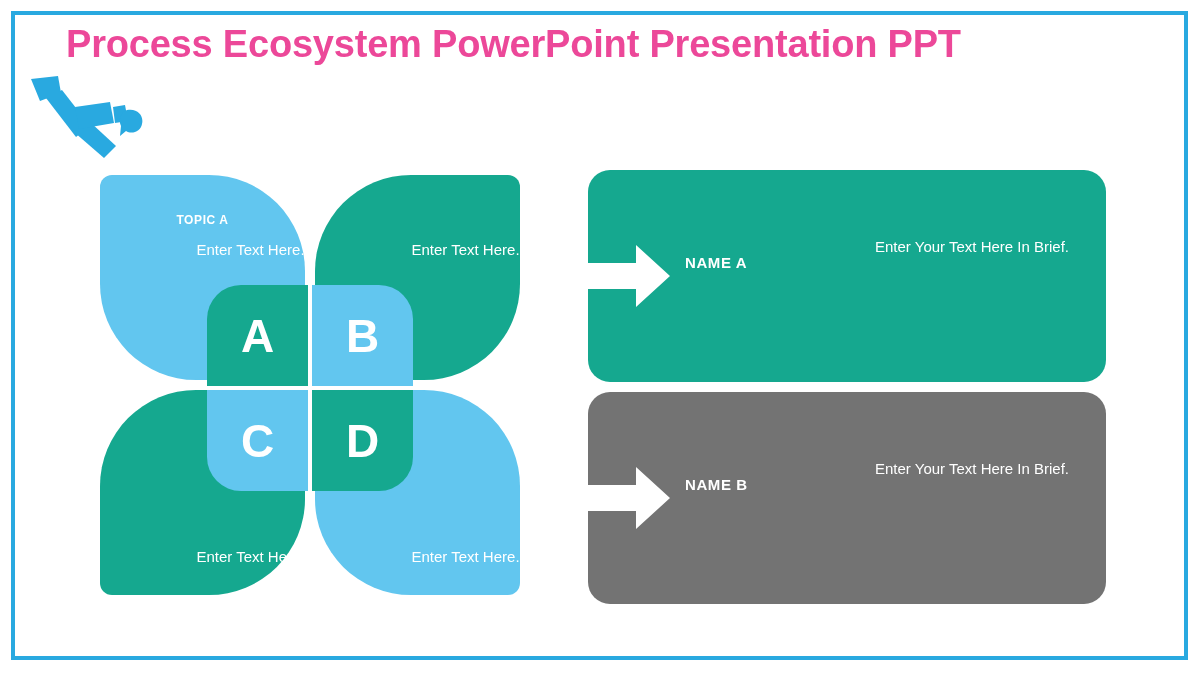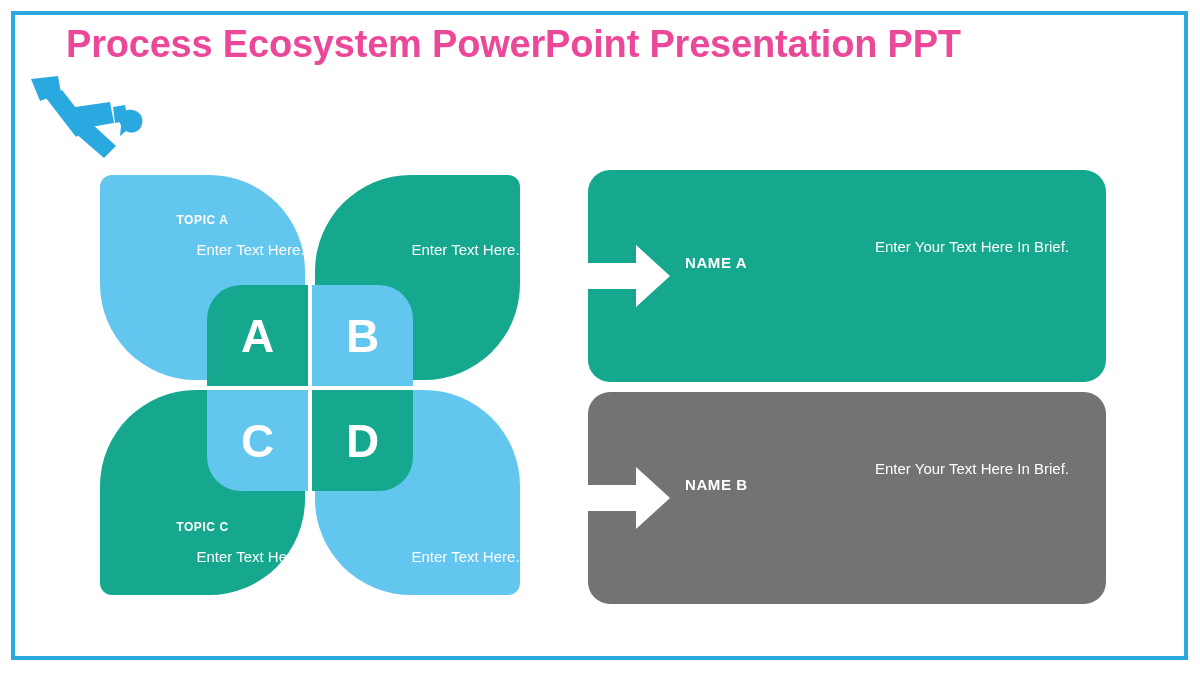--- a/index.html
+++ b/index.html
@@ -192,21 +192,20 @@
     <div class="petal petal-a">
       <div class="petal-label topic">TOPIC A</div>
       <div class="petal-label sub">Enter Text Here.</div>
     </div>
 
     <div class="petal petal-b">
       <div class="petal-label sub">Enter Text Here.</div>
     </div>
 
     <div class="petal petal-c">
-      <div class="petal-label topic">TOPIC C</div>
       <div class="petal-label sub">Enter Text Here.</div>
     </div>
 
     <div class="petal petal-d">
       <div class="petal-label sub">Enter Text Here.</div>
     </div>
 
     <div class="core">
       <div class="quad quad-a">A</div>
       <div class="quad quad-b">B</div>

